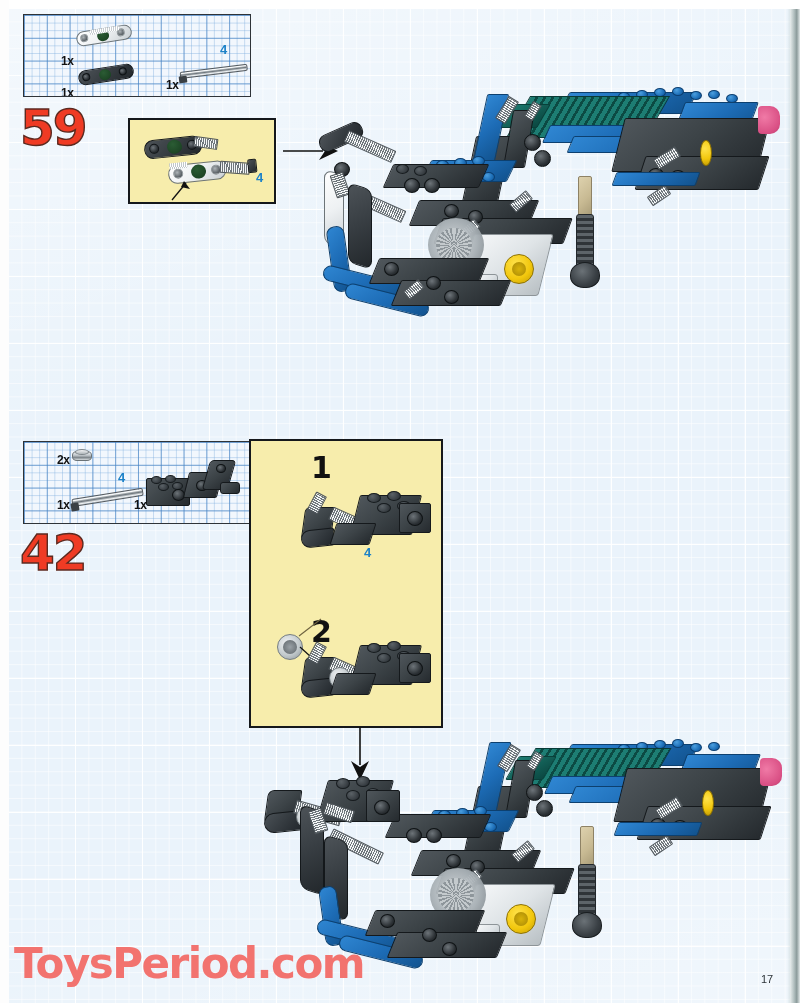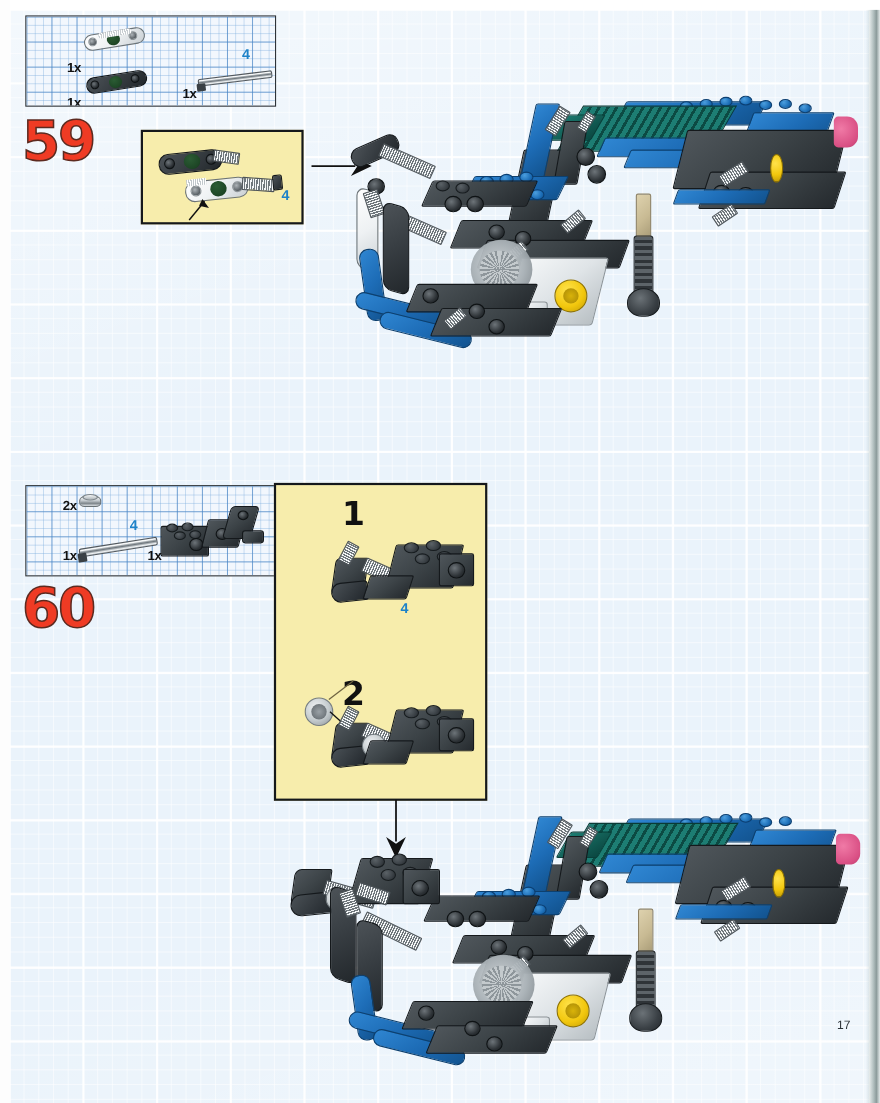--- a/index.html
+++ b/index.html
@@ -204,21 +204,21 @@
   }
 
   
   #watermark {
     position:absolute; left:14px; top:939px;
     font-size:42px; font-weight:700; color:#f2736f;
     font-family:"DejaVu Sans", sans-serif;
     letter-spacing:-1.5px; white-space:nowrap;
   }
   #pagenum {
-    position:absolute; left:761px; top:926px;
+    position:absolute; left:761px; top:973px;
     font-size:11px; font-weight:400; color:#2c3338;
     font-family:"Liberation Sans", sans-serif;
   }
 </style>
 </head>
 <body>
 
 <div id="page">
 
   <div id="paper">
@@ -419,21 +419,21 @@
       <div class="hole-dk" style="left:26px; top:31px; width:13px; height:12px;"></div>
       <div class="brick-dk" style="left:40px; top:14px; width:34px; height:26px; transform:skewX(-14deg);"></div>
       <div class="hole-dk" style="left:50px; top:22px; width:12px; height:11px;"></div>
       <div class="brick-dk" style="left:60px; top:2px; width:26px; height:30px; border-radius:4px; transform:skewX(-16deg);"></div>
       <div class="hole-dk" style="left:70px; top:6px; width:10px; height:9px;"></div>
       <div class="brick-dk" style="left:74px; top:24px; width:20px; height:12px; border-radius:3px;"></div>
     </div>
     <div class="qty" style="left:110px; top:56px;">1x</div>
   </div>
 
-  <div class="step-num" style="left:20px; top:528px;">60</div>
+  <div class="step-num" style="left:20px; top:528px;">42</div>
 
   <div class="callout" style="left:249px; top:439px; width:194px; height:289px;">
 
     <div class="substep-num" style="left:60px; top:12px;">1</div>
     <div class="pc" style="left:52px; top:48px; width:128px; height:68px;">
 
       <div class="brick-dk" style="left:0; top:18px; width:30px; height:34px; border-radius:5px 2px 8px 5px; transform:skewX(-8deg);"></div>
       <div class="pc" style="left:-2px; top:40px; width:34px; height:18px;
            background:linear-gradient(135deg,#4a5156,#20252a); border:1px solid #14181b;
            border-radius:10px 4px 4px 10px; transform:rotate(-6deg);"></div>
@@ -601,18 +601,19 @@
 
     <div class="brick-tan" style="left:314px; top:98px; width:14px; height:42px; border-radius:2px;"></div>
     <div class="pc" style="left:312px; top:136px; width:18px; height:54px;
          background:repeating-linear-gradient(to bottom,#5d6469 0,#5d6469 3px,#2f3438 3px,#2f3438 6px);
          border:1px solid #22272b; border-radius:3px;"></div>
     <div class="pc" style="left:306px; top:184px; width:30px; height:26px;
          background:radial-gradient(circle at 40% 34%,#6b7277 0%,#3a4045 60%,#23282c 100%);
          border-radius:50% 50% 45% 45%; border:1px solid #1a1e21;"></div>
   </div>
 
+  <div id="watermark">ToysPeriod.com</div>
   <div id="pagenum">17</div>
 
   <div id="gutter"></div>
   <div id="topmargin"></div>
   <div id="leftmargin"></div>
 </div>
 
 </body></html>

